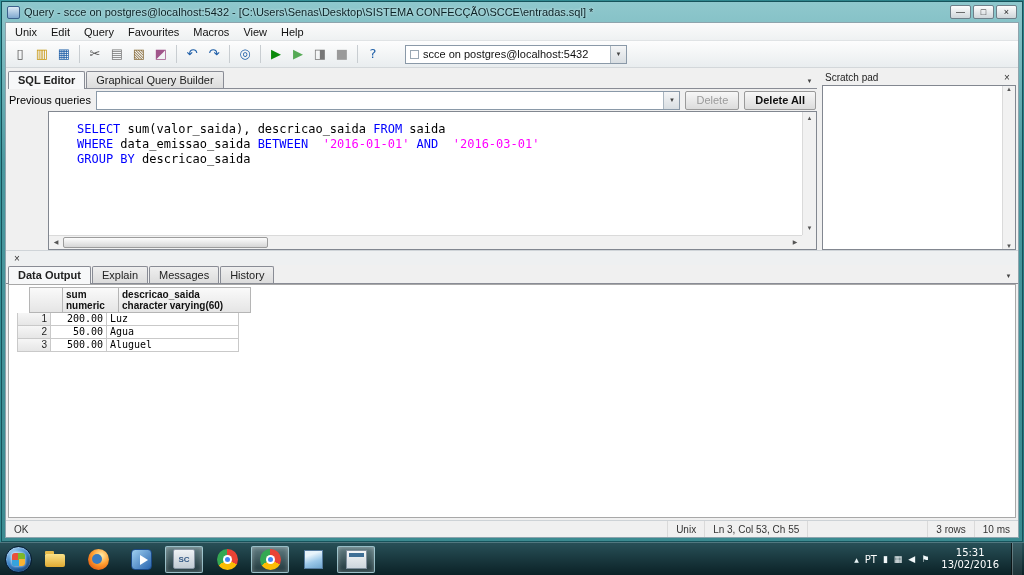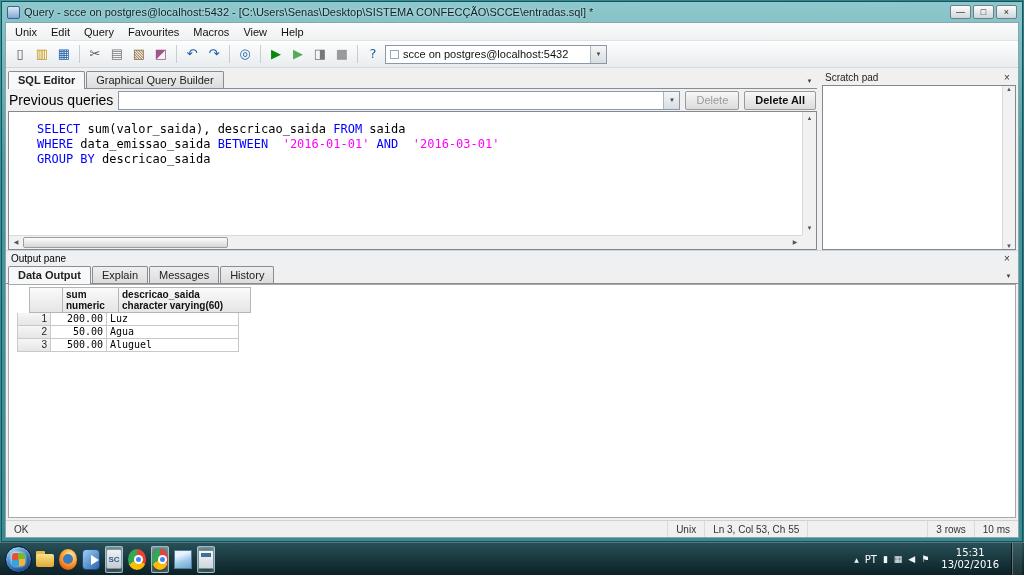--- a/index.html
+++ b/index.html
@@ -19,21 +19,21 @@
     font-size:9px;line-height:12px;text-align:center;color:#222;}
 
   .window-body{flex:1;background:#f0f0f0;border:1px solid #8ea4ad;display:flex;flex-direction:column;min-height:0;}
 
   
   .menubar{height:18px;display:flex;align-items:center;background:linear-gradient(#fbfbfb,#eef1f2);border-bottom:1px solid #e0e3e5;padding-left:2px;}
   .menu-item{font-size:11px;padding:1px 7px;color:#111;}
   .toolbar{height:27px;display:flex;align-items:center;background:linear-gradient(#fdfdfd,#e9edef);border-bottom:1px solid #d3d7da;padding:0 4px;gap:2px;}
   .tb-btn{width:20px;height:20px;text-align:center;line-height:20px;font-size:13px;font-family:"DejaVu Sans",sans-serif;border-radius:2px;}
   .tb-sep{width:1px;height:18px;background:#c8cdd1;margin:0 3px;}
-  .combo{height:19px;background:#fff;border:1px solid #8a99a8;display:flex;align-items:center;margin-left:0;}
+  .combo{height:19px;background:#fff;border:1px solid #8a99a8;display:flex;align-items:center;margin-left:20px;}
   .combo.conn{width:222px;}
   .combo-marker{width:9px;height:9px;border:1px solid #9aa8b4;background:#fff;margin:0 4px;}
   .combo-text{flex:1;font-size:11px;color:#111;white-space:nowrap;overflow:hidden;}
   .combo-arrow{width:16px;height:100%;background:linear-gradient(#f4f5f6,#d9dee2);border-left:1px solid #aab6c0;
     font-size:6px;display:flex;align-items:center;justify-content:center;color:#444;}
 
   
   .main{height:182px;display:flex;padding:2px 2px 0;min-height:0;}
   .left-pane{flex:1;display:flex;flex-direction:column;min-width:0;}
   .splitter{width:5px;}
@@ -44,29 +44,29 @@
   .scratch-body{flex:1;background:#fff;border:1px solid #828790;position:relative;}
 
   .tabs-row{height:19px;display:flex;align-items:flex-end;border-bottom:1px solid #898c95;}
   .tabs{display:flex;align-items:center;}
   .tab{font-size:11px;padding:2px 9px;border:1px solid #898c95;border-bottom:none;border-radius:2px 2px 0 0;
     background:linear-gradient(#efefef,#dcdcdc);margin-right:1px;color:#222;white-space:nowrap;}
   .tab.active{background:#f7f8f9;font-weight:bold;margin-bottom:-1px;padding-bottom:3px;}
   .tab-chevron{margin-left:auto;width:15px;font-size:6px;text-align:center;color:#444;padding-bottom:4px;}
 
   .prev-row{height:22px;display:flex;align-items:center;gap:5px;padding:2px 1px;}
-  .prev-label{font-size:14px;white-space:nowrap;}
+  .prev-label{font-size:11px;white-space:nowrap;}
   .prev-combo{flex:1;height:19px;margin-left:0;}
   .btn{height:19px;padding:0 10px;font-size:11px;background:linear-gradient(#f7f7f7,#dcdcdc);
     border:1px solid #9a9a9a;border-radius:2px;color:#111;display:flex;align-items:center;}
   .btn.disabled{color:#9a9a9a;}
   .btn.bold{font-weight:bold;}
 
   
-  .editor{flex:1;position:relative;border:1px solid #828790;background:#fff;min-height:0;}
+  .editor{flex:1;position:relative;border:1px solid #828790;background:#fff;min-height:0;margin-left:40px;}
   .sql-text{position:absolute;left:1px;top:1px;right:15px;bottom:15px;padding:9px 0 0 27px;
     font-family:"DejaVu Sans Mono",monospace;font-size:12px;line-height:15px;white-space:pre;overflow:hidden;}
   .tok-kw{color:var(--kw-color);}
   .tok-str{color:var(--str-color);}
   .tok-p{color:#000;}
   .vscroll{position:absolute;top:0;right:0;bottom:14px;width:14px;background:#f1f1f1;border-left:1px solid #dadada;
     display:flex;flex-direction:column;justify-content:space-between;align-items:center;}
   .vscroll .arr,.hscroll .arr{font-size:6px;color:#555;line-height:13px;}
   .hscroll{position:absolute;left:0;right:14px;bottom:0;height:14px;background:#f1f1f1;border-top:1px solid #dadada;
     display:flex;align-items:center;}
@@ -104,21 +104,21 @@
   .taskbar{position:absolute;left:0;right:0;bottom:0;height:33px;
     background:linear-gradient(rgba(40,78,86,.97),rgba(10,30,35,.97));
     border-top:1px solid rgba(140,190,200,.55);display:flex;align-items:center;padding-left:5px;gap:4px;}
   .start-orb{width:27px;height:27px;border-radius:50%;
     background:radial-gradient(circle at 35% 30%,#aadcf9,#2f7ac4 48%,#0b2f5e 88%);
     border:1px solid #04182c;display:flex;align-items:center;justify-content:center;box-shadow:inset 0 1px 3px rgba(255,255,255,.6);}
   .orb-flag{width:13px;height:13px;border-radius:3px;
     background:conic-gradient(#7db828 0 25%,#f8b334 0 50%,#35a3dd 0 75%,#e8503a 0);
     box-shadow:0 0 3px rgba(255,255,255,.9);}
   .task-icons{display:flex;gap:5px;align-items:center;}
-  .task-btn{width:18px;height:27px;border-radius:2px;display:flex;align-items:center;justify-content:center;}
+  .task-btn{width:38px;height:27px;border-radius:2px;display:flex;align-items:center;justify-content:center;}
   .task-btn.active{background:linear-gradient(rgba(255,255,255,.28),rgba(255,255,255,.07));
     border:1px solid rgba(185,225,235,.75);box-shadow:inset 0 0 5px rgba(255,255,255,.35);}
   .i-folder{width:20px;height:13px;background:linear-gradient(#fbe389,#dfa932);border-radius:1px 2px 2px 2px;position:relative;margin-top:2px;}
   .i-folder::before{content:"";position:absolute;top:-3px;left:0;width:9px;height:3px;background:#e8bc4a;border-radius:1px 1px 0 0;}
   .i-firefox{width:21px;height:21px;border-radius:50%;background:radial-gradient(circle at 62% 32%,#ffe8a0 5%,#ff9d2e 45%,#e35b11 82%);position:relative;}
   .i-firefox::before{content:"";position:absolute;left:4px;top:5px;width:10px;height:10px;border-radius:50%;background:#3a7bbf;}
   .i-blueapp{width:21px;height:21px;border-radius:4px;background:linear-gradient(135deg,#9fd0f0,#2a66b0);border:1px solid #1b4a86;position:relative;}
   .i-blueapp::before{content:"";position:absolute;left:8px;top:5px;border-left:8px solid #fff;border-top:5px solid transparent;border-bottom:5px solid transparent;}
   .i-sc{width:22px;height:20px;background:linear-gradient(#eef2f5,#c2ccd4);border:1px solid #8795a3;border-radius:2px;
     font-size:8px;font-weight:bold;color:#345a86;display:flex;align-items:center;justify-content:center;}
@@ -241,21 +241,20 @@
               <span class="arr" style="font-size:6px;color:#555;">▲</span>
               <span class="arr" style="font-size:6px;color:#555;">▼</span>
             </div>
           </div>
         </div>
 
       </div>
 
       <div class="output">
         <div class="output-header">
-          <span class="ph-title" style="flex:1;">Output pane</span>
           <span class="close-x">×</span>
         </div>
         <div class="output-tabs-row">
           <span class="tabs">
               <span class="tab active">Data Output</span>
               <span class="tab">Explain</span>
               <span class="tab">Messages</span>
               <span class="tab">History</span>
             </span>
           <span class="tab-chevron">▼</span>

